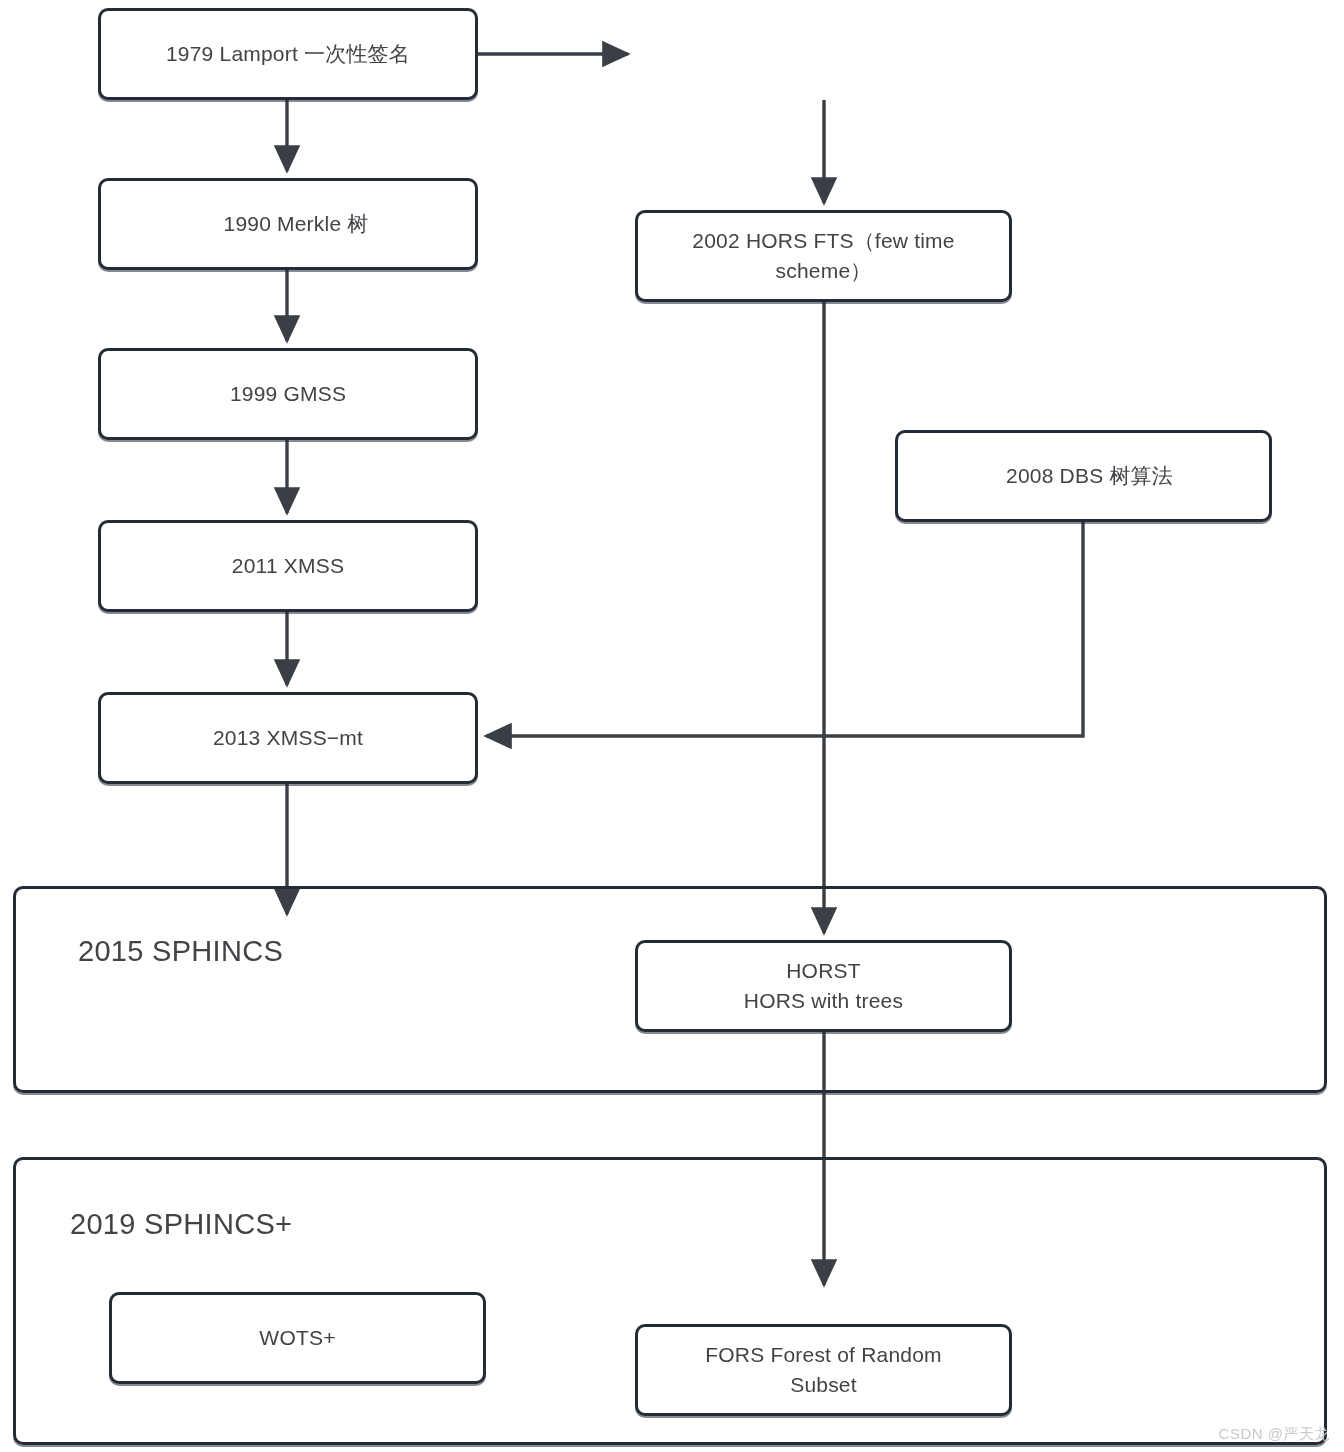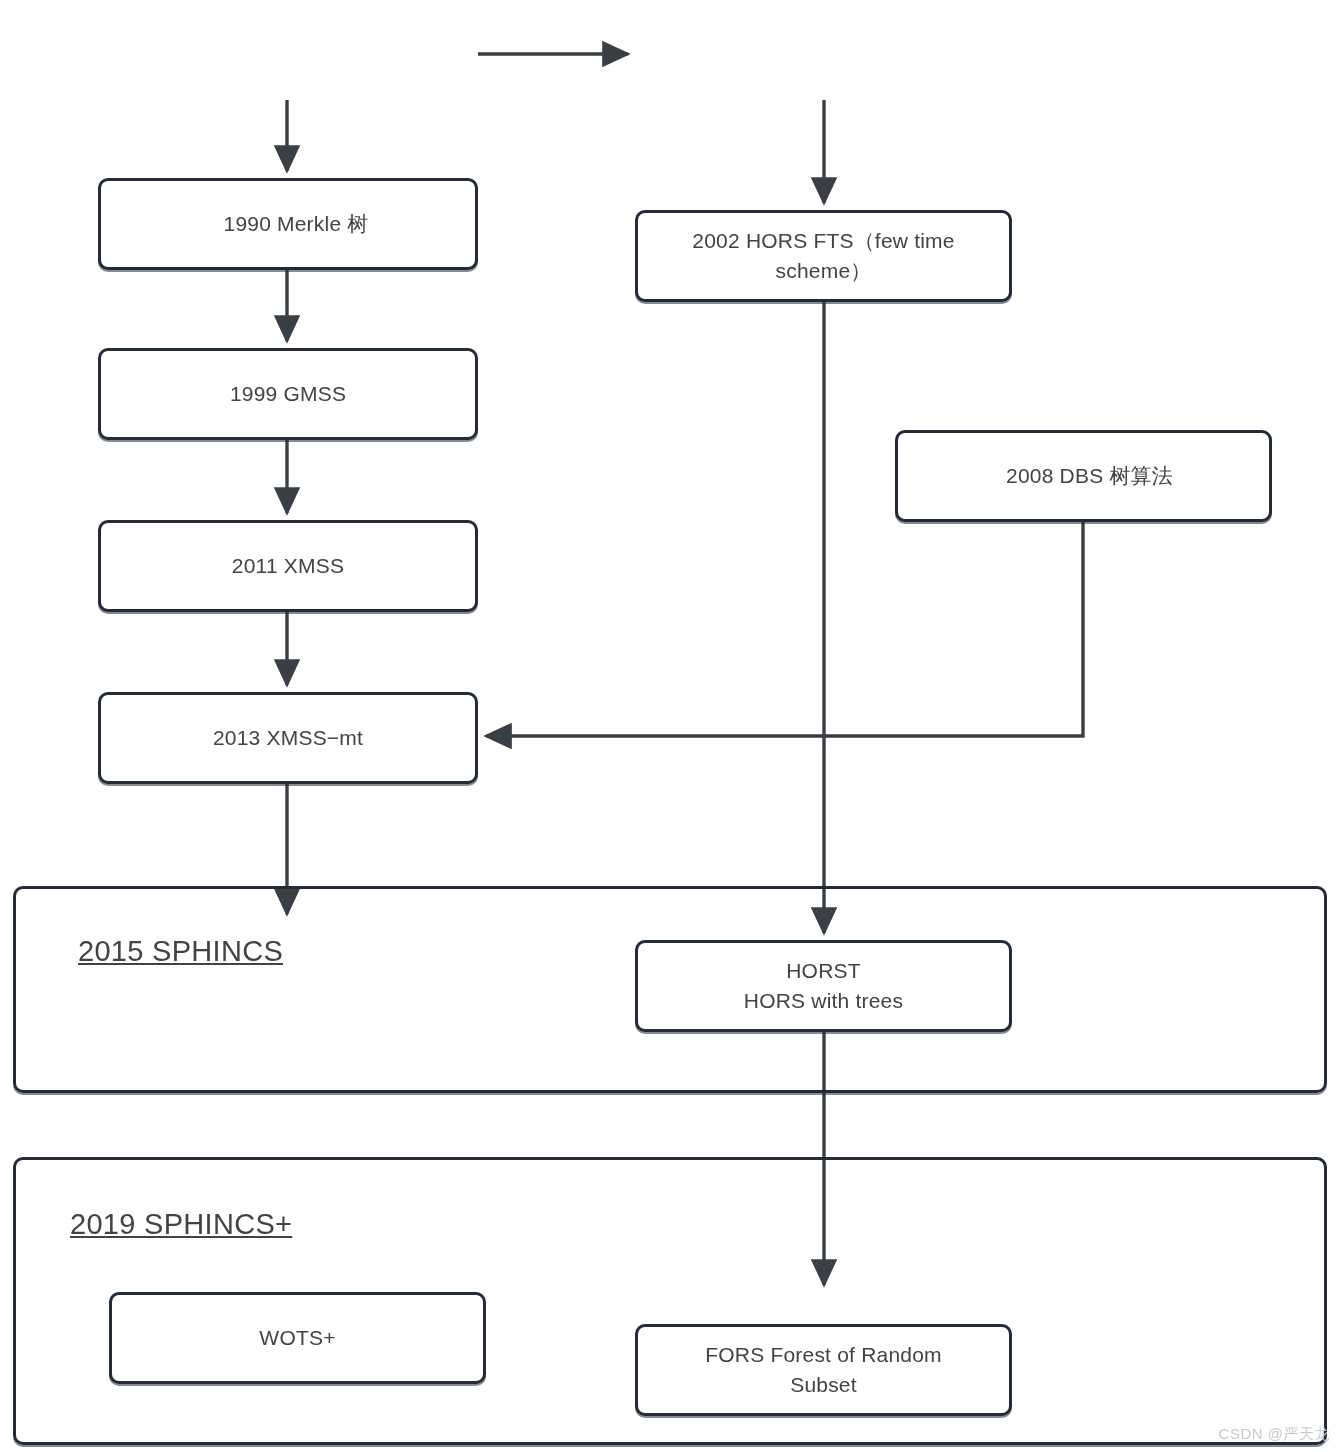--- a/index.html
+++ b/index.html
@@ -53,21 +53,20 @@
     background: transparent;
     z-index: 1;
     box-shadow: 0 2px 0 rgba(35,43,55,.55);
   }
   .group-title {
     position: absolute;
     color: #414347;
     font-size: 29px;
     letter-spacing: .3px;
     white-space: nowrap;
-    text-decoration: underline;
   }
   .watermark {
     position: absolute;
     right: 14px;
     bottom: 8px;
     font-size: 15px;
     color: #c6c9cd;
     letter-spacing: .5px;
     white-space: nowrap;
     z-index: 5;
@@ -105,20 +104,23 @@
 
     <line x1="824" y1="1032" x2="824" y2="1285" stroke="#3a3f45" stroke-width="3.4" marker-end="url(#arrowhead)"></line>
   </svg>
 
   <div class="group" style="left:13px; top:886px; width:1314px; height:207px;"></div>
   <div class="group-title" style="left:78px; top:935px;">2015 SPHINCS</div>
 
   <div class="group" style="left:13px; top:1157px; width:1314px; height:288px;"></div>
   <div class="group-title" style="left:70px; top:1208px;">2019 SPHINCS+</div>
 
+  <div class="node" style="left:98px; top:8px; width:380px; height:92px;">
+    <span class="node-label">1979 Lamport 一次性签名</span>
+  </div>
 
 
   <div class="node" style="left:98px; top:178px; width:380px; height:92px;padding-left:16px;">
     <span class="node-label">1990 Merkle 树</span>
   </div>
 
   <div class="node" style="left:635px; top:210px; width:377px; height:92px;">
     <span class="node-label">2002 HORS FTS（few time
 scheme）</span>
   </div>

